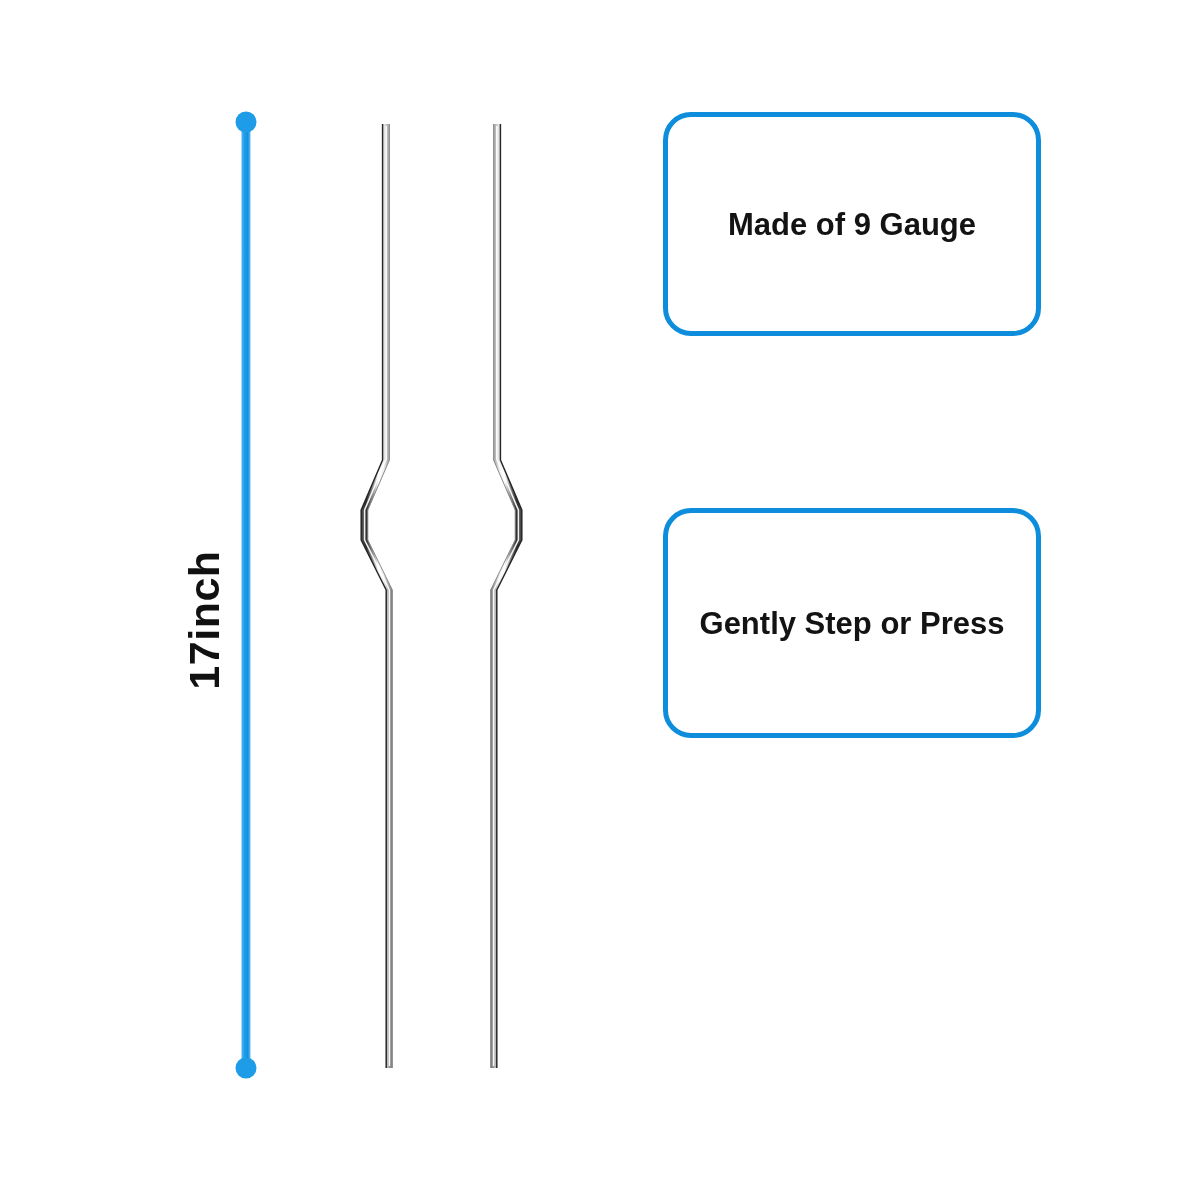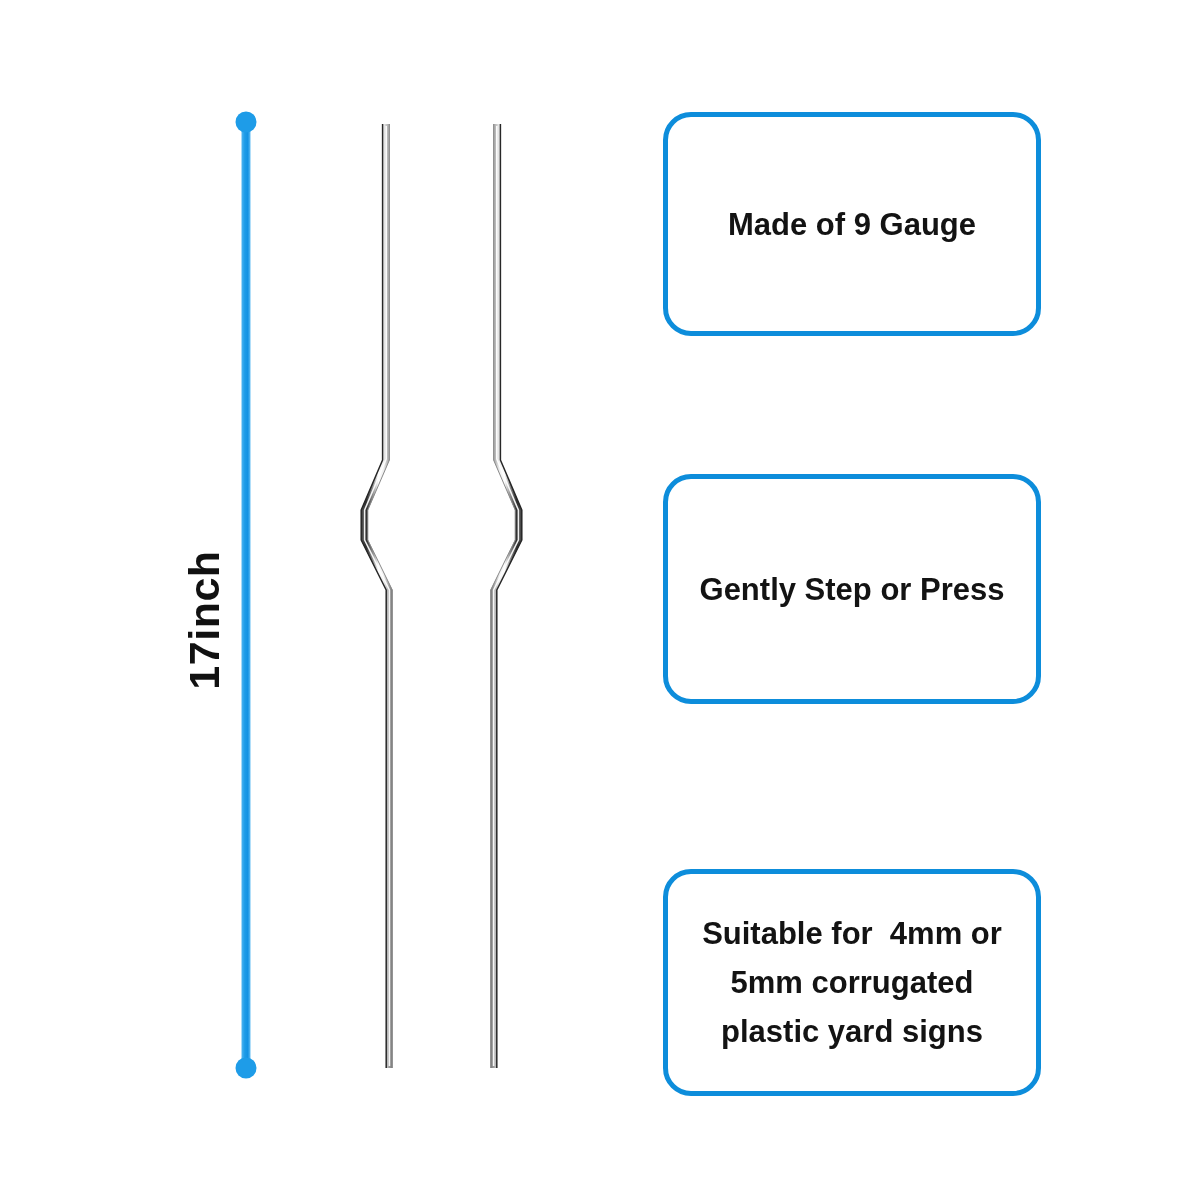--- a/index.html
+++ b/index.html
@@ -66,21 +66,21 @@
     width: 378px;
     box-sizing: border-box;
     border: 5px solid #0d8ddb;
     border-radius: 28px;
     background: #ffffff;
     display: flex;
     flex-direction: column;
     justify-content: center;
   }
   #callout-1 { top: 112px;  height: 224px; }
-  #callout-2 { top: 474px;  height: 230px; }
+  #callout-2 { top: 508px;  height: 230px; }
   #callout-3 { top: 869px;  height: 227px; }
 
   .callout-line {
     font-family: "Liberation Sans", sans-serif;
     font-size: 31px;
     font-weight: bold;
     color: #131313;
     line-height: 1.0;
     text-align: center;
     white-space: pre;
@@ -194,19 +194,14 @@
   </div>
 
   <div class="callout" id="callout-1">
     <p class="callout-line">Made of 9 Gauge</p>
   </div>
 
   <div class="callout" id="callout-2">
     <p class="callout-line">Gently Step or Press</p>
   </div>
 
-  <div class="callout" id="callout-3">
-    <p class="callout-line">Suitable for  4mm or</p>
-    <p class="callout-line">5mm corrugated</p>
-    <p class="callout-line">plastic yard signs</p>
-  </div>
 
 </div>
 
 </body></html>

